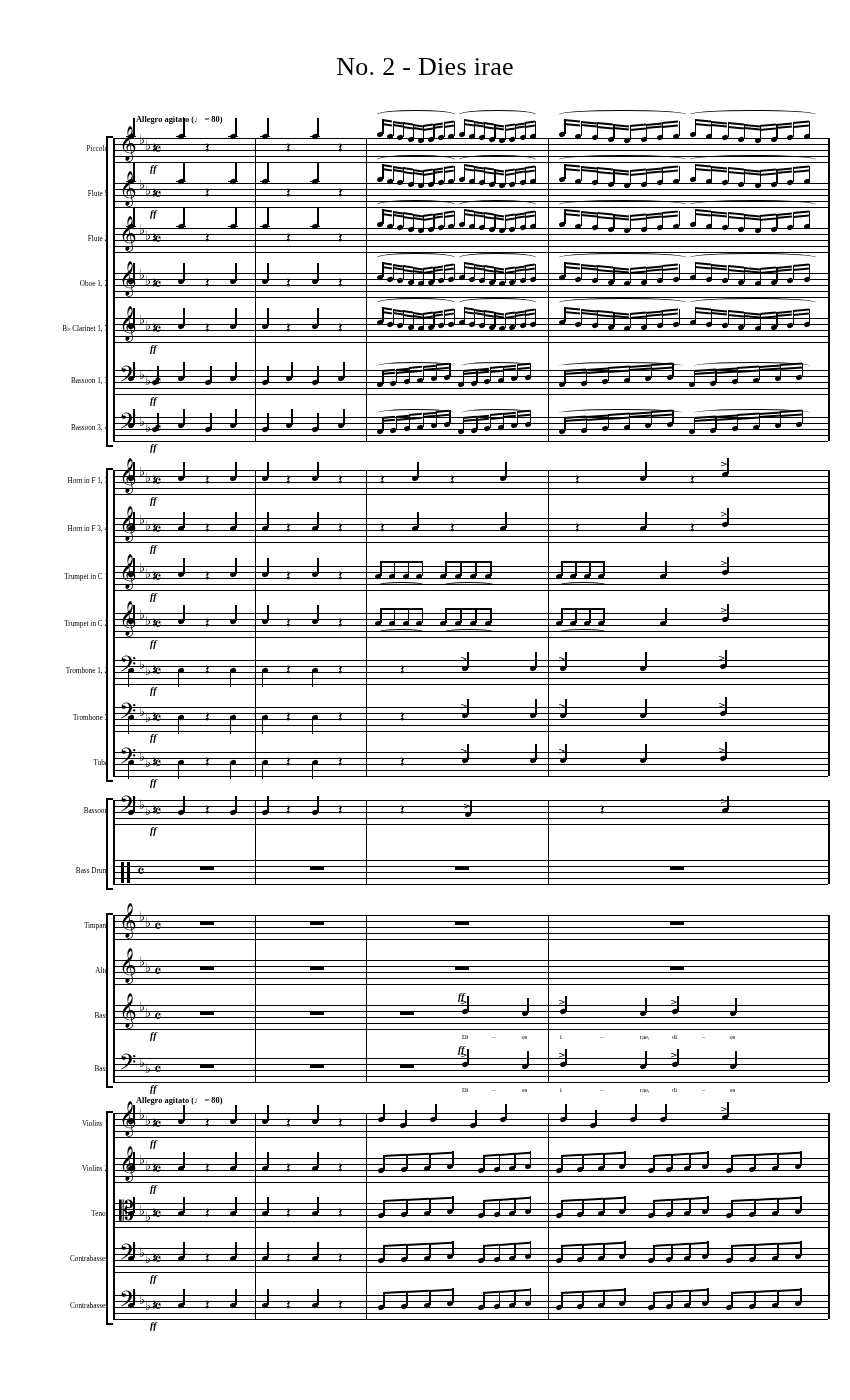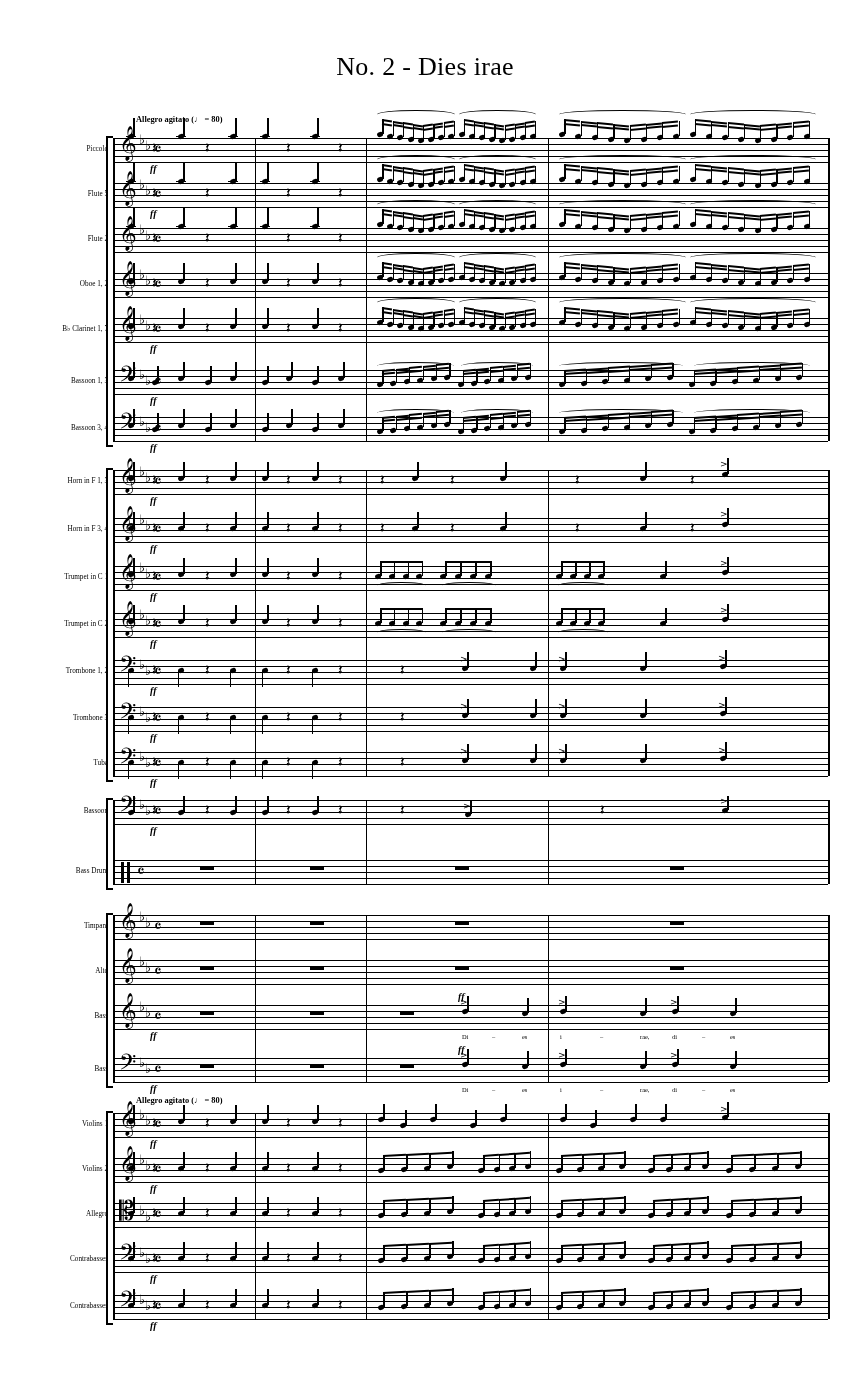--- a/index.html
+++ b/index.html
@@ -548,21 +548,21 @@
           <i></i>
           <i></i>
         </div>
         <div class="clef alto" style="left: 6px;">𝄡</div>
         <div class="keysig" style="left: 26px; top: 1px;">
           <span style="position: absolute; left: 0px; top: 2px; font-size: 13px; line-height: 10px;">♭</span>
           <span style="position: absolute; left: 6px; top: 8px; font-size: 13px; line-height: 10px;">♭</span>
         </div>
         <div class="timesig" style="left: 41px; top: 3px;">𝄴</div>
       </div>
-      <div class="instr-label" style="left: 20px; top: 1210px; width: 88px;">Allegro</div>
+      <div class="instr-label" style="left: 20px; top: 1210px; width: 88px;">Tenor</div>
       <div class="stave" style="left: 113px; top: 1248px; width: 715px; height: 25px;">
         <div class="lines">
           <i></i>
           <i></i>
           <i></i>
           <i></i>
           <i></i>
         </div>
         <div class="clef bass" style="left: 6px;">𝄢</div>
         <div class="keysig" style="left: 26px; top: 1px;">

